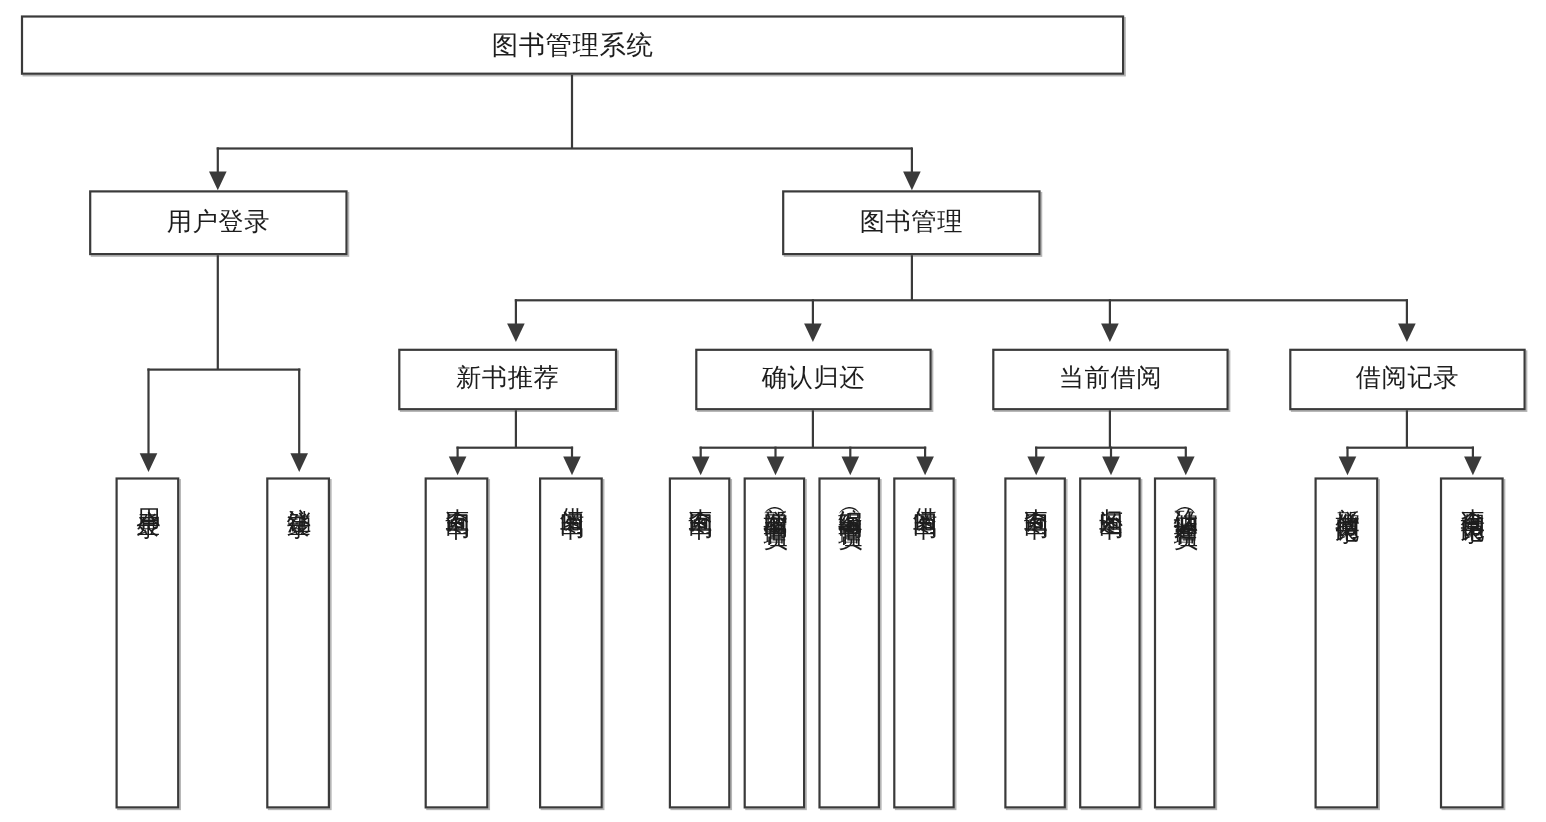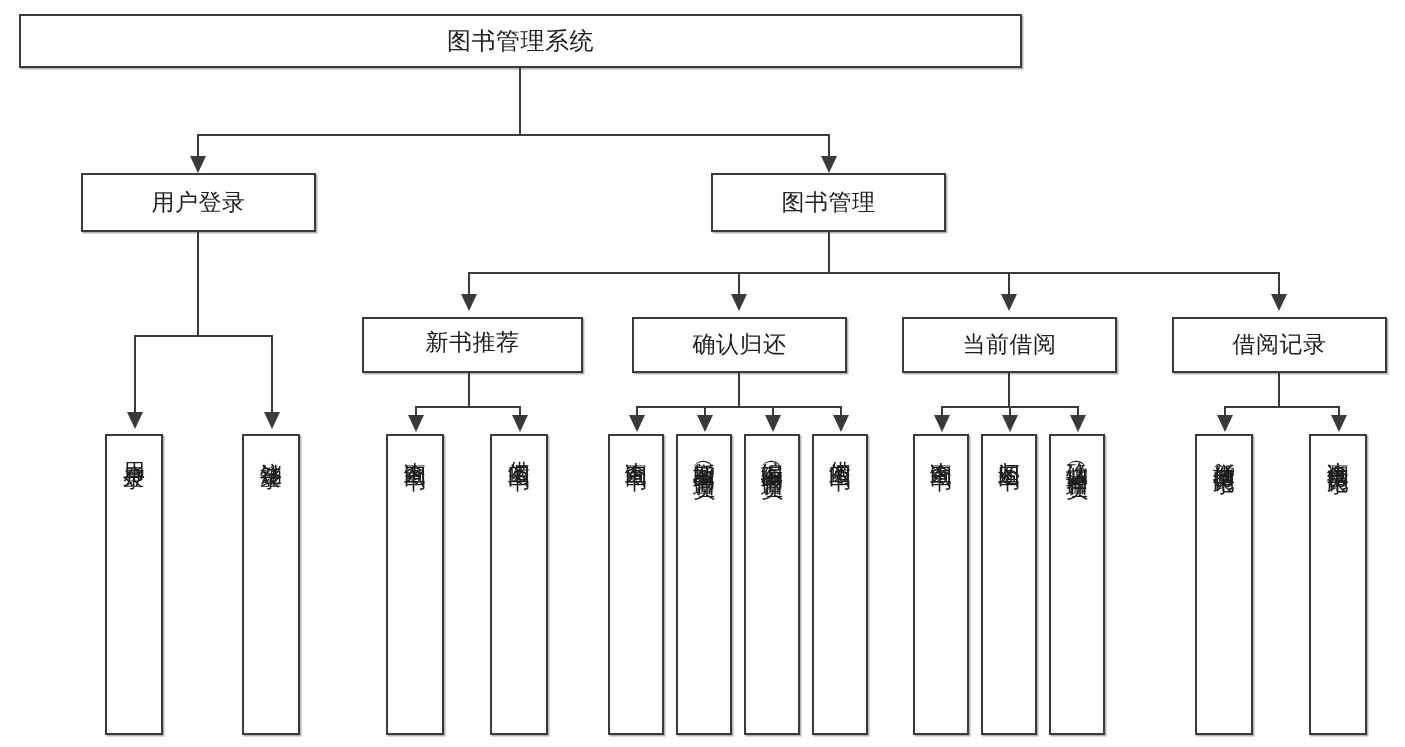--- a/index.html
+++ b/index.html
@@ -123,21 +123,21 @@
   <div class="conn h" style="left:468px; top:272px; width:812px;"></div>
   <div class="conn v" style="left:468px; top:272px; height:24px;"></div>
   <div class="arrow" style="left:461px; top:294px;"></div>
   <div class="conn v" style="left:738px; top:272px; height:24px;"></div>
   <div class="arrow" style="left:731px; top:294px;"></div>
   <div class="conn v" style="left:1008px; top:272px; height:24px;"></div>
   <div class="arrow" style="left:1001px; top:294px;"></div>
   <div class="conn v" style="left:1278px; top:272px; height:24px;"></div>
   <div class="arrow" style="left:1271px; top:294px;"></div>
 
-  <div class="node horiz" style="left:362px; top:317px; width:221px; height:56px;font-family:Liberation Mono, monospace;">
+  <div class="node horiz" style="left:362px; top:317px; width:199px; height:56px;">
     <span class="node-label">新书推荐</span>
   </div>
   <div class="node horiz" style="left:632px; top:317px; width:215px; height:56px;">
     <span class="node-label">确认归还</span>
   </div>
   <div class="node horiz" style="left:1172px; top:317px; width:215px; height:56px;">
     <span class="node-label">借阅记录</span>
   </div>
   <div class="node horiz" style="left:902px; top:317px; width:215px; height:56px;">
     <span class="node-label">当前借阅</span>

